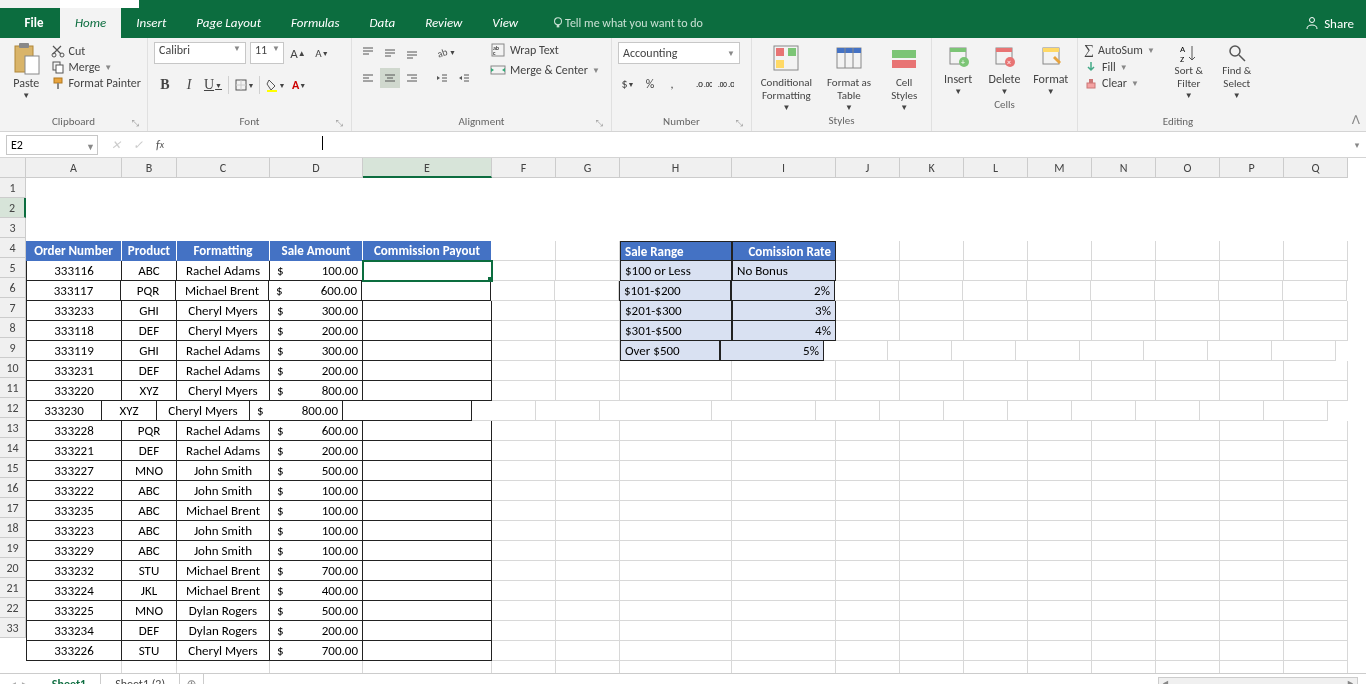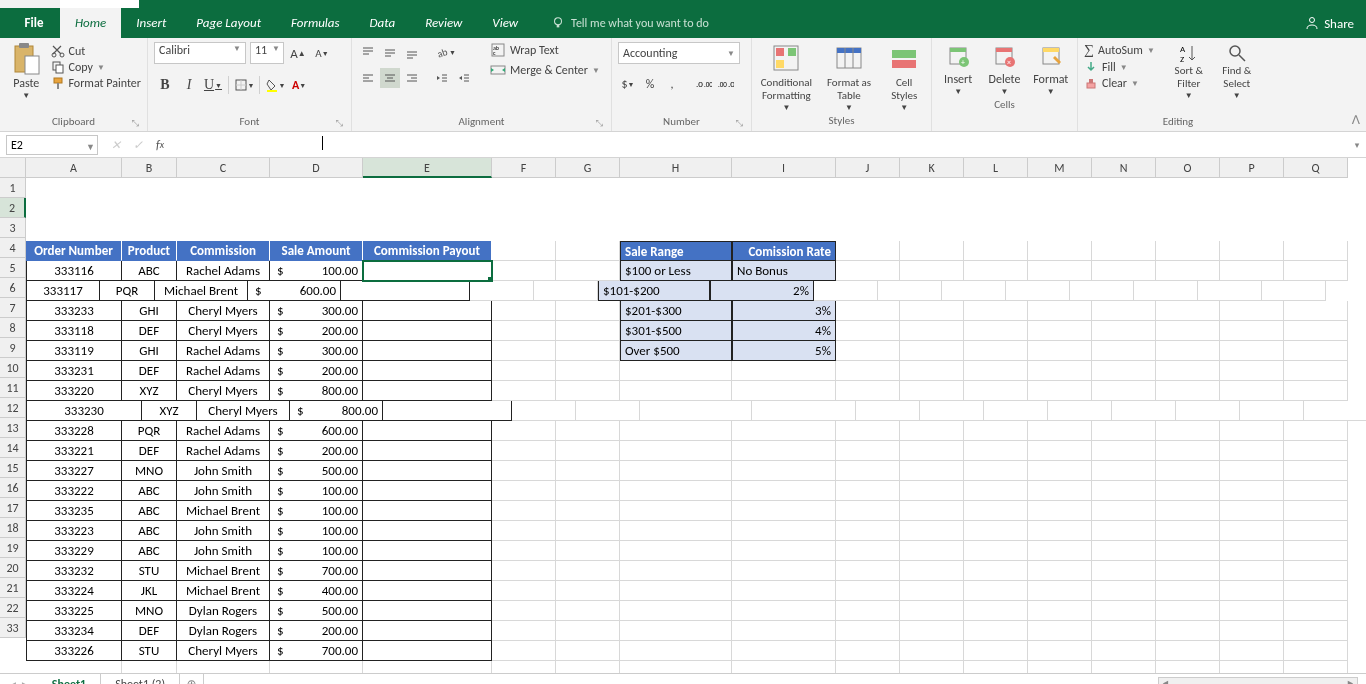--- a/index.html
+++ b/index.html
@@ -9,21 +9,21 @@
 .titlebar { height: 8px; background: #0c6d3f; display: flex; }
 .tb-left { width: 60px; background: #f3f3f3; }
 .tb-left2 { width: 79px; background: #fff; }
 
 
 .ribbon-tabs { height: 30px; background: #0c6d3f; display: flex; align-items: center; color: #fff; font-size: 13px; }
 .rt-space { width: 8px; }
 .rt-file { width: 52px; text-align: center; height: 30px; line-height: 30px; cursor: pointer; font-weight: bold; }
 .rt-tab { padding: 0 15px; height: 30px; line-height: 30px; cursor: pointer; font-style: italic; }
 .rt-tab.active { background: #f3f3f3; color: #0c6d3f; }
-.rt-tell { display: flex; align-items: center; gap: 6px; color: #c8e0d3; margin-left: 18px; font-size: 12px; }
+.rt-tell { display: flex; align-items: center; color: #c8e0d3; margin-left: 18px; font-size: 12px; }
 .rt-share { margin-left: auto; display: flex; align-items: center; gap: 4px; margin-right: 12px; cursor: pointer; }
 .bulb { width: 14px; height: 14px; }
 
 
 .ribbon { height: 94px; background: #f3f3f3; border-bottom: 1px solid #d4d4d4; display: flex; font-size: 12px; color: #444; position: relative; }
 .rgroup { border-right: 1px solid #e0e0e0; display: flex; flex-direction: column; padding: 4px 6px 0; }
 .rgroup-body { flex: 1; display: flex; gap: 4px; align-items: flex-start; }
 .rgroup-label { text-align: center; font-size: 11px; color: #666; padding: 2px 0 3px; position: relative; }
 .dlg-launch { position: absolute; right: 2px; bottom: 2px; font-size: 9px; color: #888; }
 
@@ -170,21 +170,21 @@
               <circle cx="3" cy="11" r="2" fill="none" stroke="#555"></circle>
               <circle cx="11" cy="11" r="2" fill="none" stroke="#555"></circle>
             </svg>
             <span>Cut</span>
           </div>
         <div class="clip-item">
             <svg class="clip-ico" viewBox="0 0 14 14">
               <rect x="2" y="2" width="7" height="8" fill="none" stroke="#555"></rect>
               <rect x="5" y="5" width="7" height="8" fill="#fff" stroke="#555"></rect>
             </svg>
-            <span>Copy</span> 
+            <span>Merge</span> 
             <span style="font-size:8px;color:#888">▼</span>
           </div>
         <div class="clip-item">
             <svg class="clip-ico" viewBox="0 0 14 14">
               <rect x="3" y="2" width="8" height="5" fill="#e8a33d" stroke="#b07820"></rect>
               <rect x="6" y="7" width="2" height="6" fill="#888"></rect>
             </svg>
             <span>Format Painter</span>
           </div>
       </div>
@@ -532,21 +532,21 @@
       <div class="rowhdr">19</div>
       <div class="rowhdr">20</div>
       <div class="rowhdr">21</div>
       <div class="rowhdr">22</div>
       <div class="rowhdr">33</div>
     </div>
   <div class="cells" id="cells">
       <div class="row">
         <div class="cell hdr-cell" style="width: 96px;">Order Number</div>
         <div class="cell hdr-cell" style="width: 55px;">Product</div>
-        <div class="cell hdr-cell" style="width: 93px;">Commission</div>
+        <div class="cell hdr-cell" style="width: 93px;">Formatting</div>
         <div class="cell hdr-cell" style="width: 93px;">Sale Amount</div>
         <div class="cell hdr-cell" style="width: 129px;">Commission Payout</div>
         <div class="cell " style="width: 64px;"></div>
         <div class="cell " style="width: 64px;"></div>
         <div class="cell hdr-cell2" style="width: 112px;">Sale Range</div>
         <div class="cell hdr-cell2 hdr-cell-right" style="width: 104px;">Comission Rate</div>
         <div class="cell " style="width: 64px;"></div>
         <div class="cell " style="width: 64px;"></div>
         <div class="cell " style="width: 64px;"></div>
         <div class="cell " style="width: 64px;"></div>
@@ -568,21 +568,21 @@
         <div class="cell " style="width: 64px;"></div>
         <div class="cell " style="width: 64px;"></div>
         <div class="cell " style="width: 64px;"></div>
         <div class="cell " style="width: 64px;"></div>
         <div class="cell " style="width: 64px;"></div>
         <div class="cell " style="width: 64px;"></div>
         <div class="cell " style="width: 64px;"></div>
         <div class="cell " style="width: 64px;"></div>
       </div>
       <div class="row data-row">
-        <div class="cell data-cell" style="width: 74px;">333117</div>
+        <div class="cell data-cell" style="width: 95px;">333117</div>
         <div class="cell data-cell" style="width: 55px;">PQR</div>
         <div class="cell data-cell" style="width: 93px;">Michael Brent</div>
         <div class="cell data-cell right" style="width: 93px;"><span class="amt-dollar">$</span>600.00</div>
         <div class="cell data-cell" style="width: 129px;"></div>
         <div class="cell " style="width: 64px;"></div>
         <div class="cell " style="width: 64px;"></div>
         <div class="cell lt-cell" style="width: 112px;">$101-$200</div>
         <div class="cell lt-cell right" style="width: 104px;">2%</div>
         <div class="cell " style="width: 64px;"></div>
         <div class="cell " style="width: 64px;"></div>
@@ -632,21 +632,21 @@
         <div class="cell " style="width: 64px;"></div>
       </div>
       <div class="row data-row">
         <div class="cell data-cell" style="width: 96px;">333119</div>
         <div class="cell data-cell" style="width: 55px;">GHI</div>
         <div class="cell data-cell" style="width: 93px;">Rachel Adams</div>
         <div class="cell data-cell right" style="width: 93px;"><span class="amt-dollar">$</span>300.00</div>
         <div class="cell data-cell" style="width: 129px;"></div>
         <div class="cell " style="width: 64px;"></div>
         <div class="cell " style="width: 64px;"></div>
-        <div class="cell lt-cell" style="width: 112px;">Over $500</div>
+        <div class="cell lt-cell" style="width: 100px;">Over $500</div>
         <div class="cell lt-cell right" style="width: 104px;">5%</div>
         <div class="cell " style="width: 64px;"></div>
         <div class="cell " style="width: 64px;"></div>
         <div class="cell " style="width: 64px;"></div>
         <div class="cell " style="width: 64px;"></div>
         <div class="cell " style="width: 64px;"></div>
         <div class="cell " style="width: 64px;"></div>
         <div class="cell " style="width: 64px;"></div>
         <div class="cell " style="width: 64px;"></div>
       </div>
@@ -682,21 +682,21 @@
         <div class="cell " style="width: 64px;"></div>
         <div class="cell " style="width: 64px;"></div>
         <div class="cell " style="width: 64px;"></div>
         <div class="cell " style="width: 64px;"></div>
         <div class="cell " style="width: 64px;"></div>
         <div class="cell " style="width: 64px;"></div>
         <div class="cell " style="width: 64px;"></div>
         <div class="cell " style="width: 64px;"></div>
       </div>
       <div class="row data-row">
-        <div class="cell data-cell" style="width: 116px;">333230</div>
+        <div class="cell data-cell" style="width: 76px;">333230</div>
         <div class="cell data-cell" style="width: 55px;">XYZ</div>
         <div class="cell data-cell" style="width: 93px;">Cheryl Myers</div>
         <div class="cell data-cell right" style="width: 93px;"><span class="amt-dollar">$</span>800.00</div>
         <div class="cell data-cell" style="width: 129px;"></div>
         <div class="cell " style="width: 64px;"></div>
         <div class="cell " style="width: 64px;"></div>
         <div class="cell " style="width: 112px;"></div>
         <div class="cell " style="width: 104px;"></div>
         <div class="cell " style="width: 64px;"></div>
         <div class="cell " style="width: 64px;"></div>

